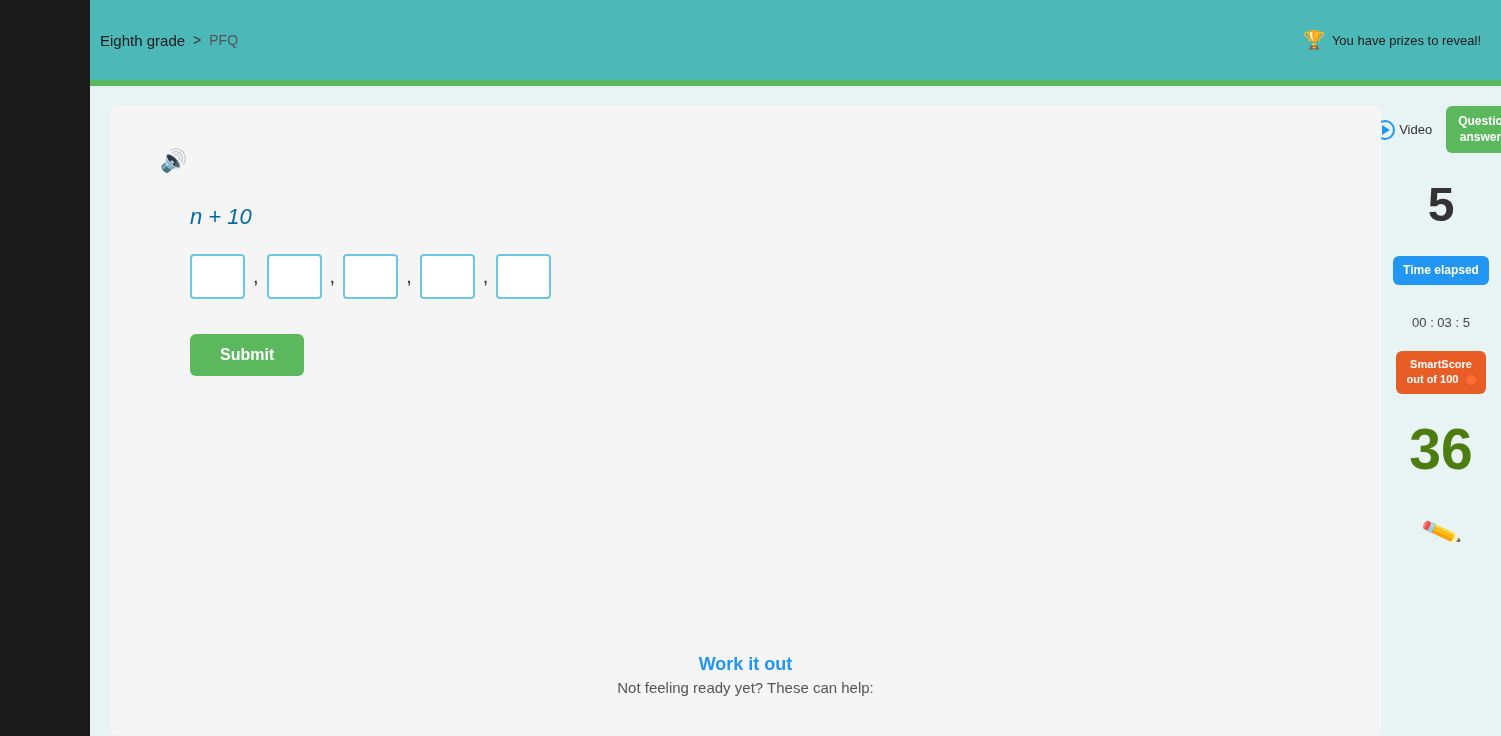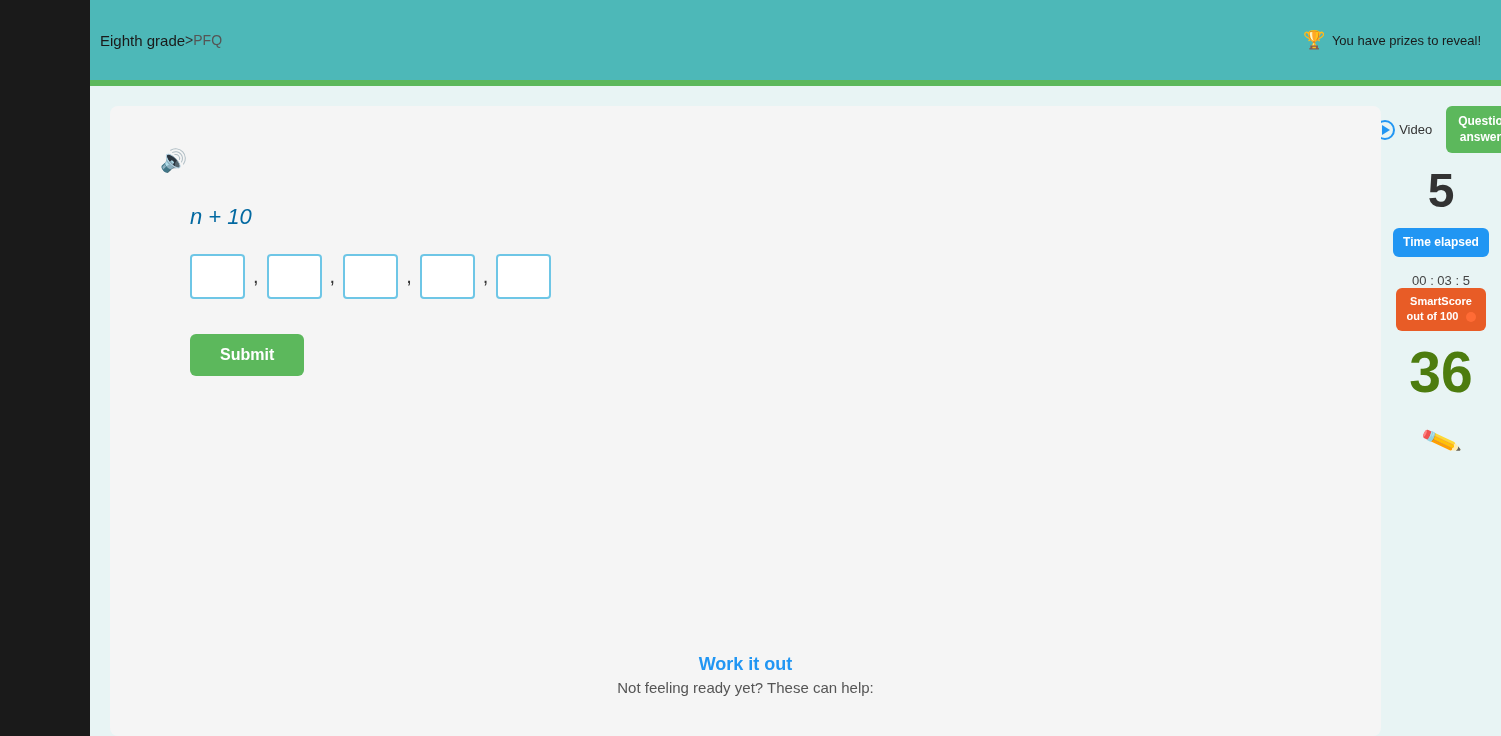--- a/index.html
+++ b/index.html
@@ -33,20 +33,21 @@
       background: #4db8b8;
       display: flex;
       align-items: center;
       padding: 0 20px 0 100px;
       z-index: 5;
     }
 
     .breadcrumb {
       display: flex;
       align-items: center;
+      gap: 8px;
       color: #1a1a1a;
       font-size: 15px;
     }
 
     .breadcrumb-separator {
       color: #333;
       font-size: 14px;
     }
 
     .breadcrumb-current {
@@ -196,21 +197,21 @@
     }
 
     
     .right-sidebar {
       width: 120px;
       background: #e8f4f4;
       display: flex;
       flex-direction: column;
       align-items: center;
       padding-top: 10px;
-      gap: 0;
+      gap: 14px;
       flex-shrink: 0;
     }
 
     .video-button {
       display: flex;
       align-items: center;
       gap: 4px;
       background: transparent;
       border: none;
       color: #333;
@@ -277,21 +278,21 @@
     }
 
     .smartscore-badge {
       background: #e85c26;
       color: white;
       border-radius: 6px;
       padding: 6px 10px;
       font-size: 11px;
       font-weight: bold;
       text-align: center;
-      margin-top: 0;
+      margin-top: 7px;
       line-height: 1.4;
       position: relative;
     }
 
     .smartscore-badge::after {
       content: '';
       width: 10px;
       height: 10px;
       background: #ff6b35;
       border-radius: 50%;

